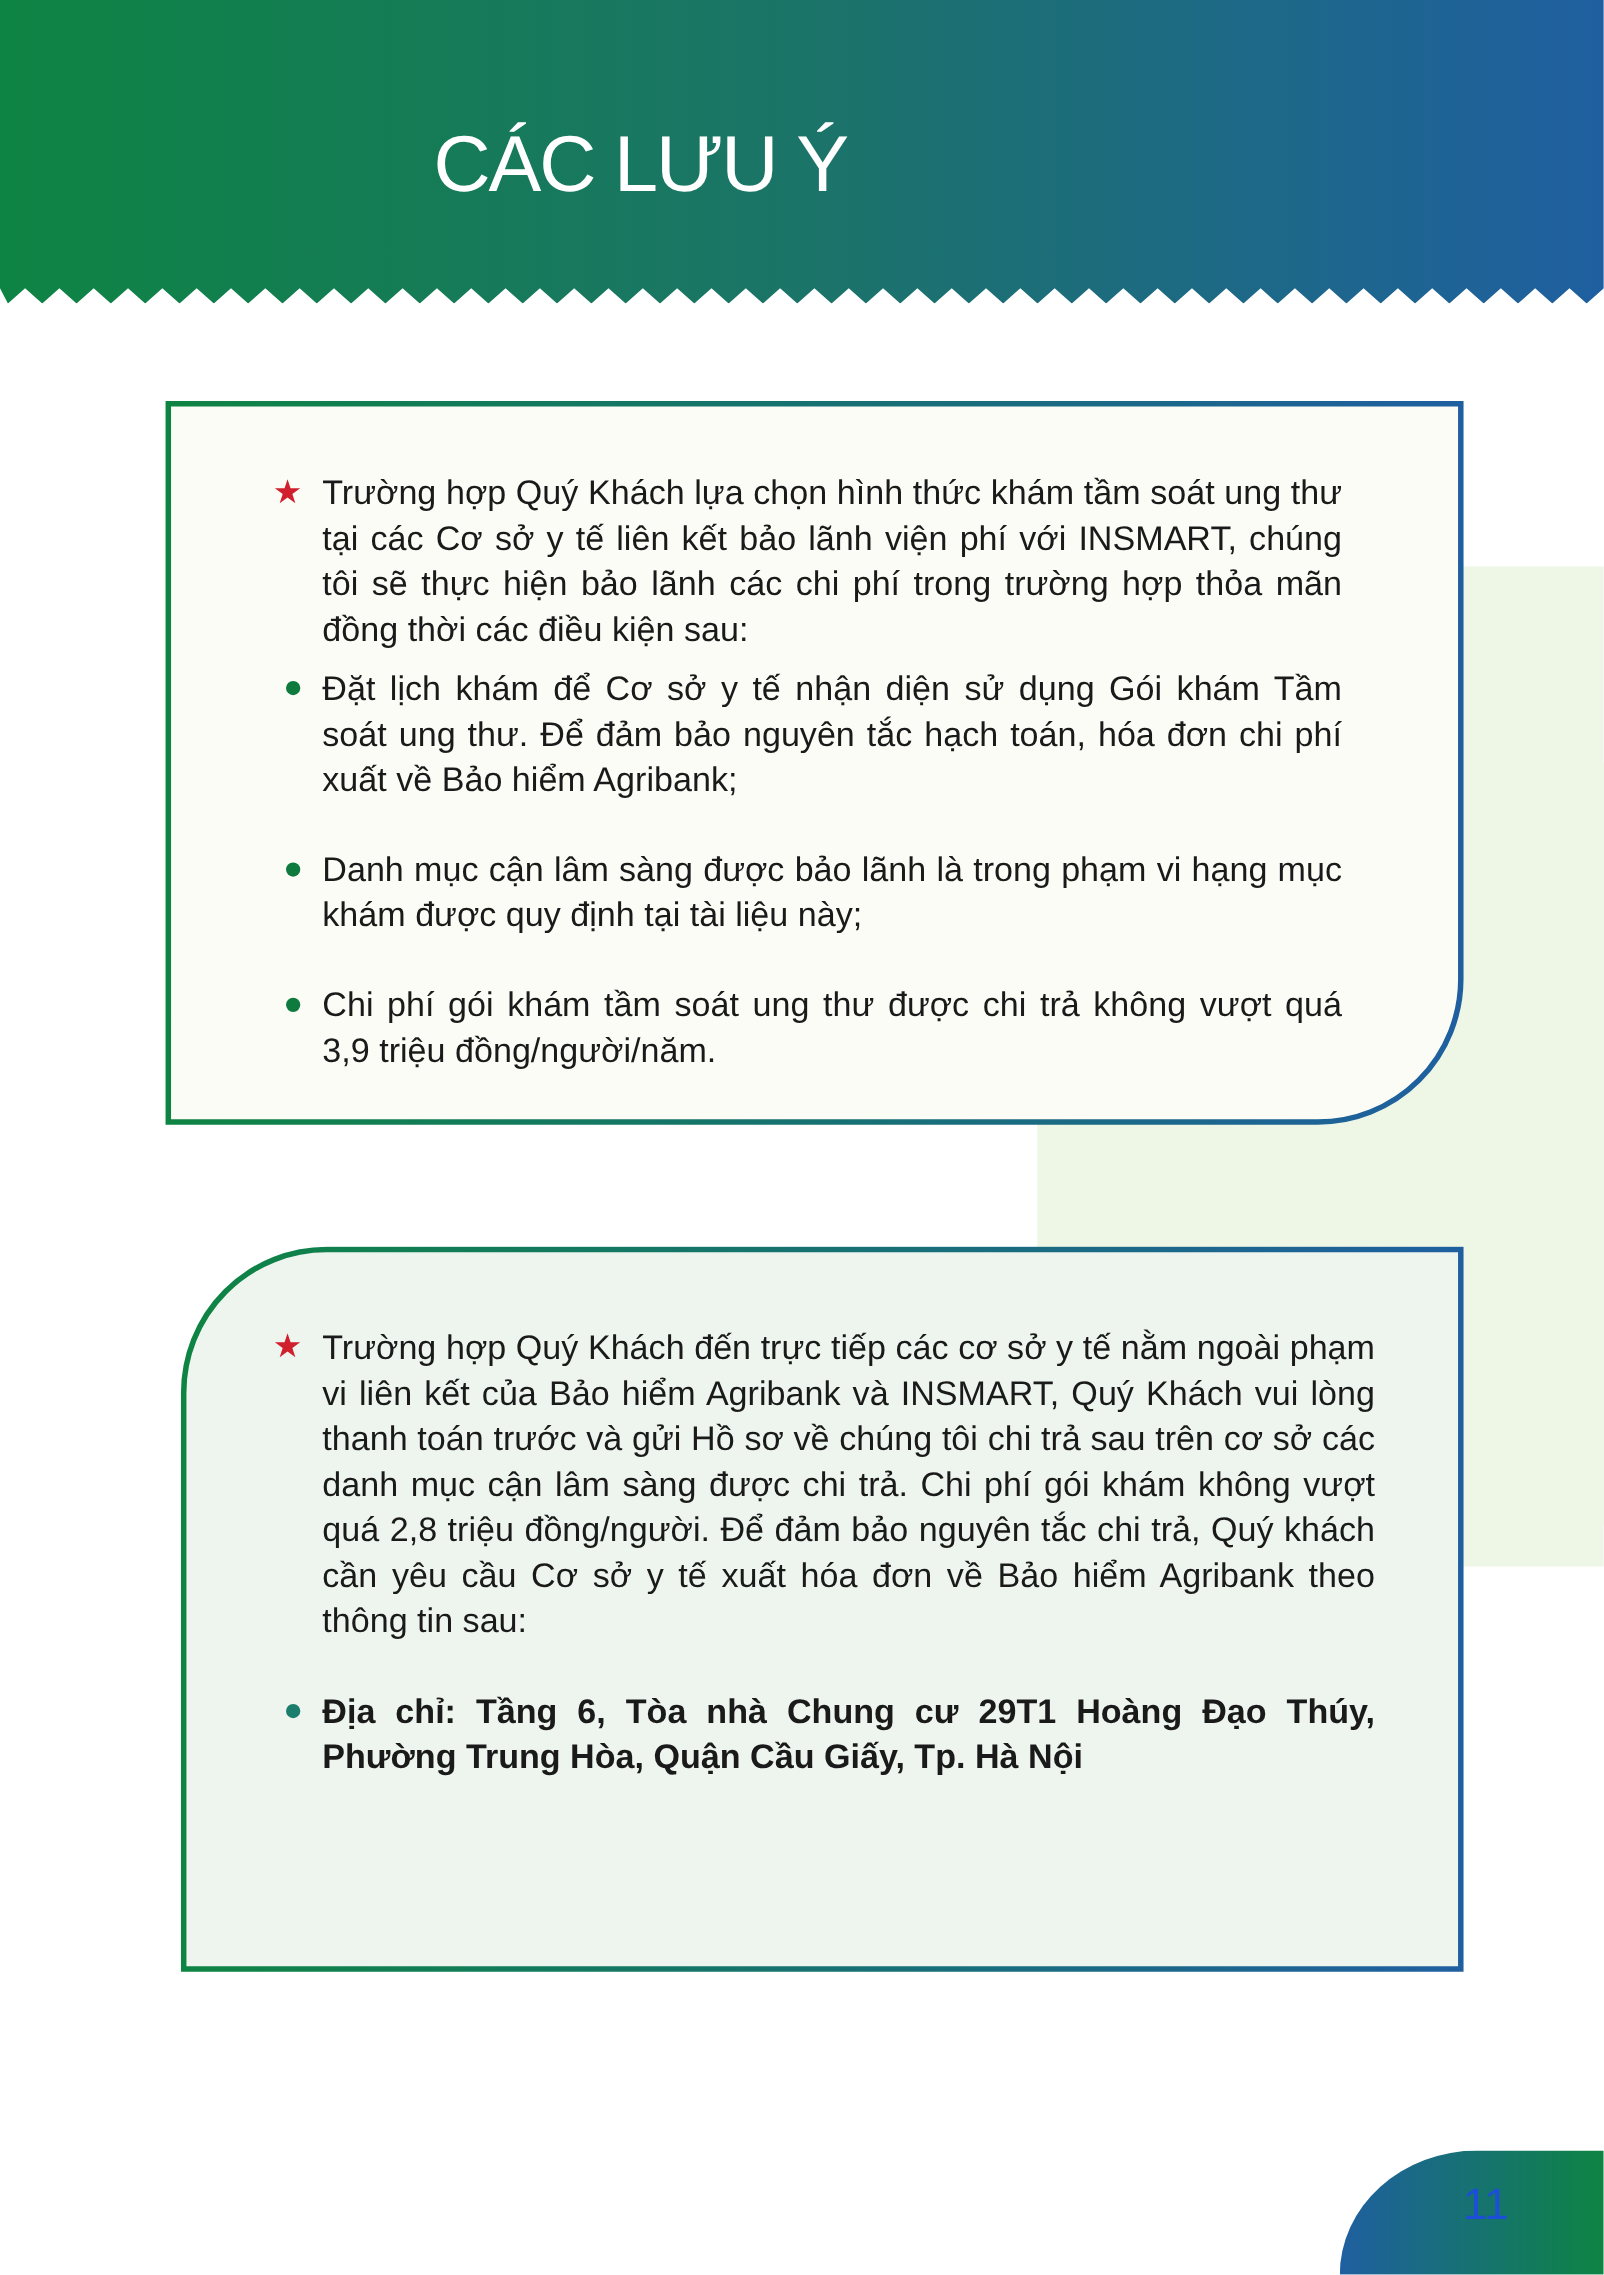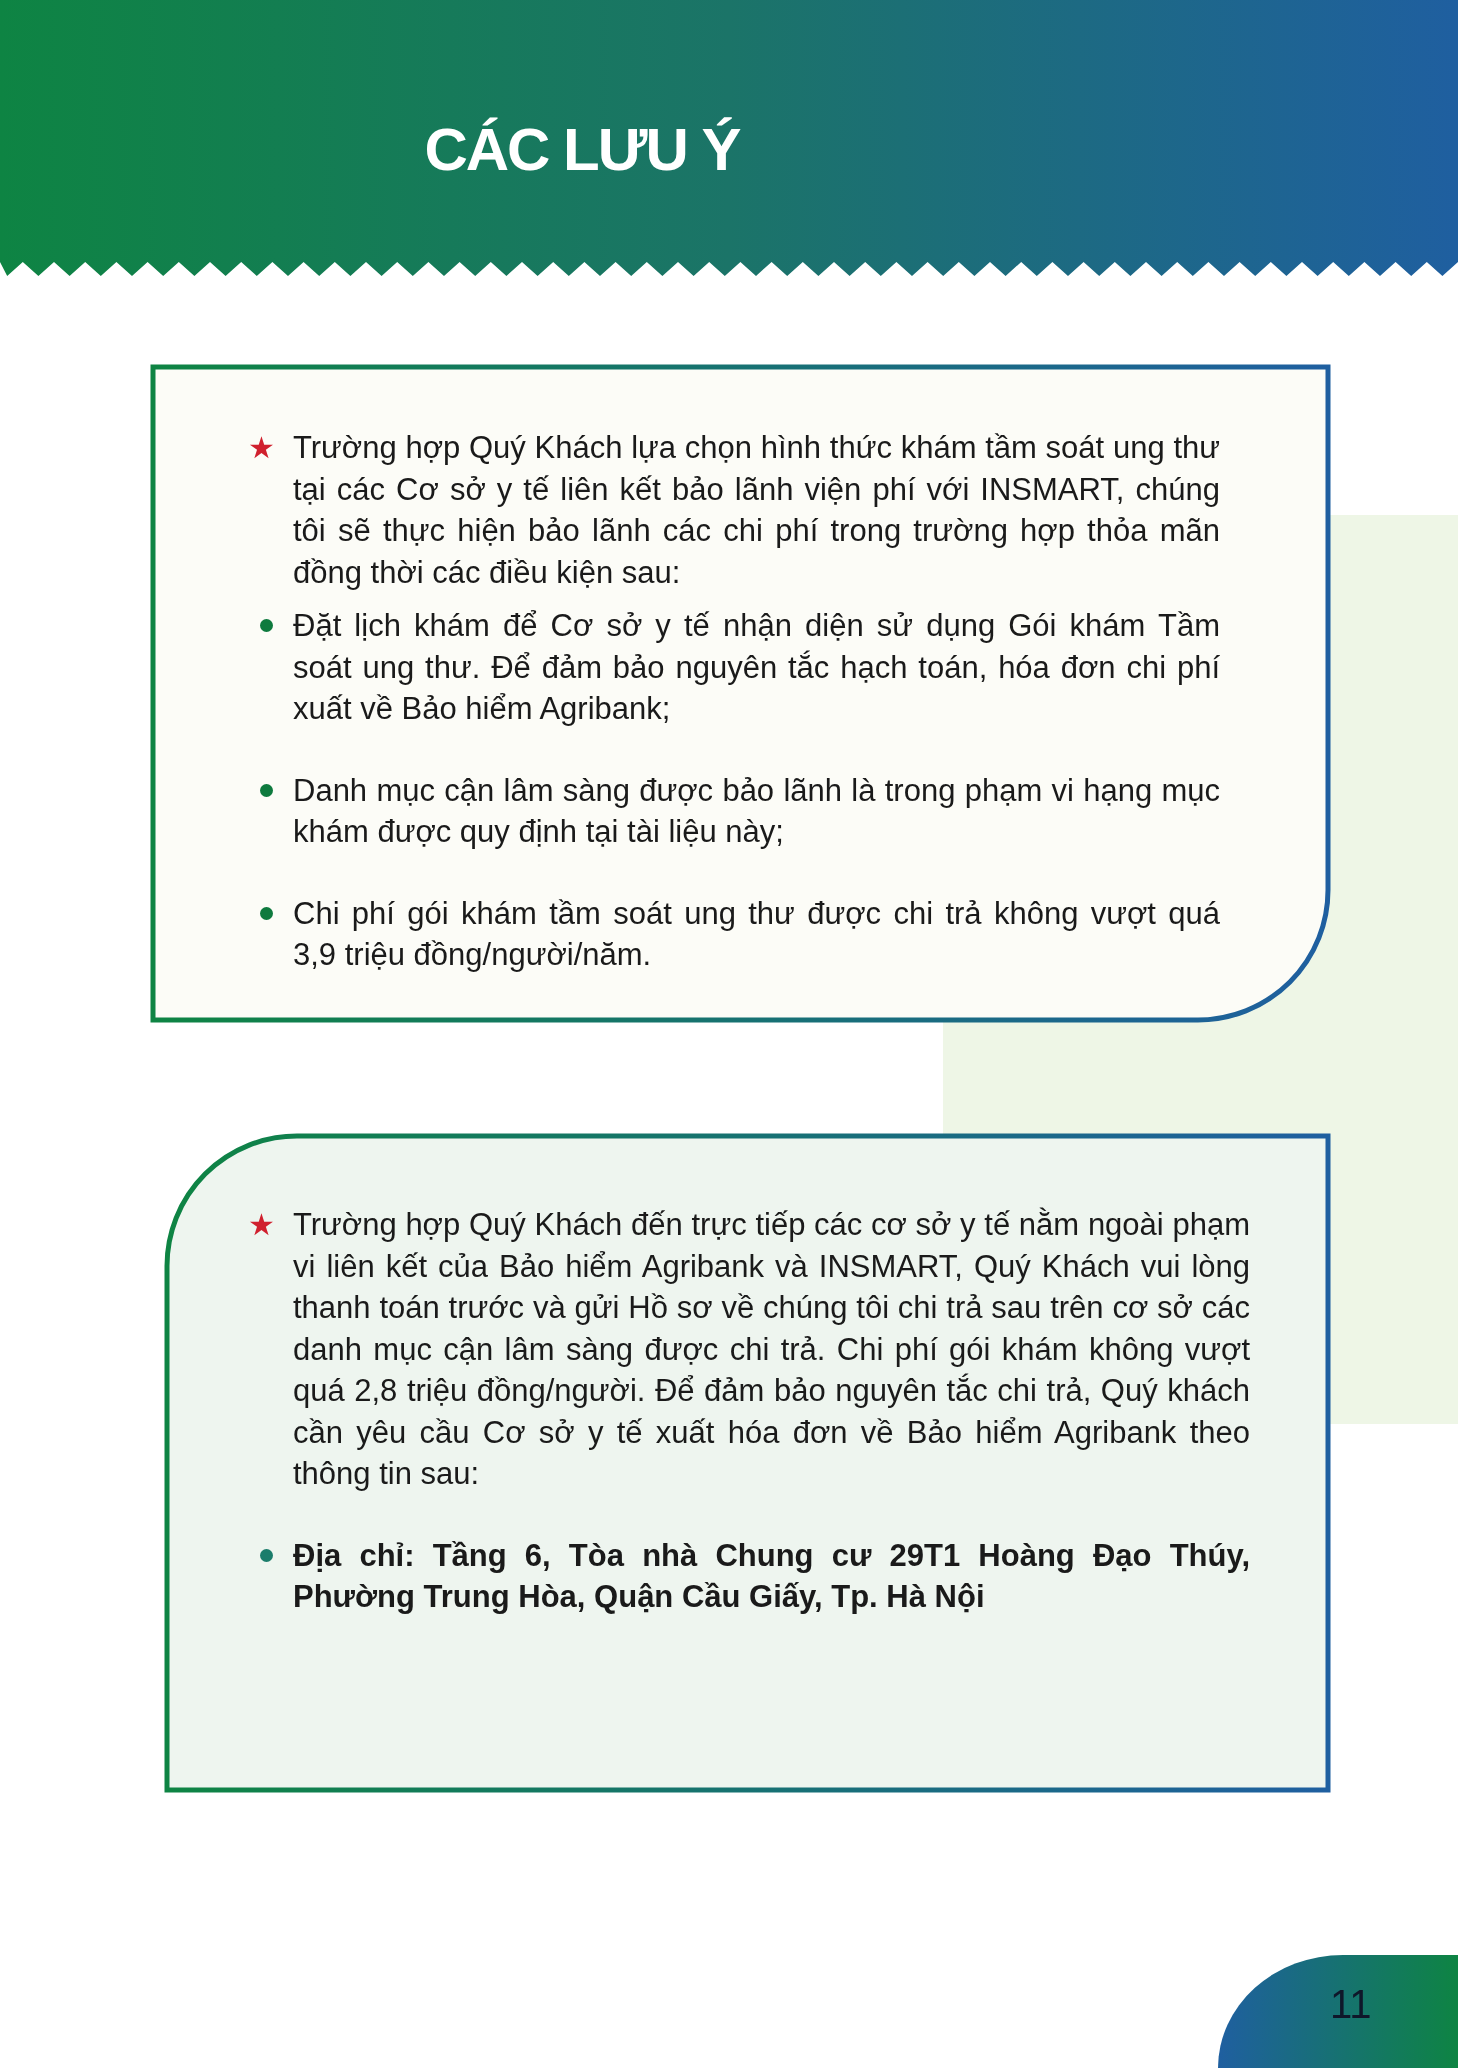--- a/index.html
+++ b/index.html
@@ -1,20 +1,20 @@
 <!DOCTYPE html>
 <html><head>
 <meta charset="utf-8">
 <style>
   html, body { margin:0; padding:0; }
   body { width:1458px; height:2068px; position:relative; overflow:hidden; background:#ffffff; font-family:"Liberation Sans", sans-serif; color:#1a1a1a; }
 
   .header { position:absolute; left:0; top:0; width:1458px; height:276px; }
   .header svg { position:absolute; left:0; top:0; }
-  .header-title { position:absolute; left:0; top:100px; width:1164px; text-align:center; color:#ffffff; font-family:"Liberation Sans", sans-serif; font-weight:bold; font-size:60px; letter-spacing:-2px; line-height:100px; }
+  .header-title { position:absolute; left:0; top:100px; width:1164px; text-align:center; color:#ffffff; font-family:"Liberation Sans", sans-serif; font-weight:normal; font-size:72px; letter-spacing:-2px; line-height:100px; }
 
   .deco-block { position:absolute; left:943px; top:515px; width:515px; height:909px; background:#eef6e6; border-radius:60px 0 0 60px; }
 
   .box { position:absolute; box-sizing:border-box; }
   .box svg.frame { position:absolute; left:0; top:0; }
   .box-content { position:absolute; }
 
   .box1 { left:150px; top:364px; width:1181px; height:659px; }
   .box1 .box-content { left:100px; top:63px; width:970px; }
 
@@ -28,21 +28,21 @@
   .box1 .dot { background:#0e7a3e; }
   .box2 .dot { background:#1b7d6b; }
   .text { display:block; text-align:justify; }
   .bold .text { font-weight:bold; }
 
   .gap-lg { margin-top:12px; }
   .gap-md { margin-top:40px; }
 
   .page-corner { position:absolute; left:1218px; top:1955px; width:240px; height:113px; }
   .page-corner svg { position:absolute; left:0; top:0; }
-  .page-num { position:absolute; left:1330px; top:1982px; width:60px; text-align:left; color:#0f172a; font-size:40px; line-height:44px; font-family:"Liberation Sans", sans-serif; }
+  .page-num { position:absolute; left:1330px; top:1982px; width:60px; text-align:left; color:#1d4ed8; font-size:40px; line-height:44px; font-family:"Liberation Sans", sans-serif; }
 </style>
 </head>
 <body>
 
 <div class="header">
   <svg width="1458" height="276" viewBox="0 0 1458 276">
     <defs>
       <linearGradient id="hdrGrad" x1="0" y1="0" x2="1" y2="0">
         <stop offset="0" stop-color="#0e8443"></stop>
         <stop offset="0.5" stop-color="#1b7468"></stop>

